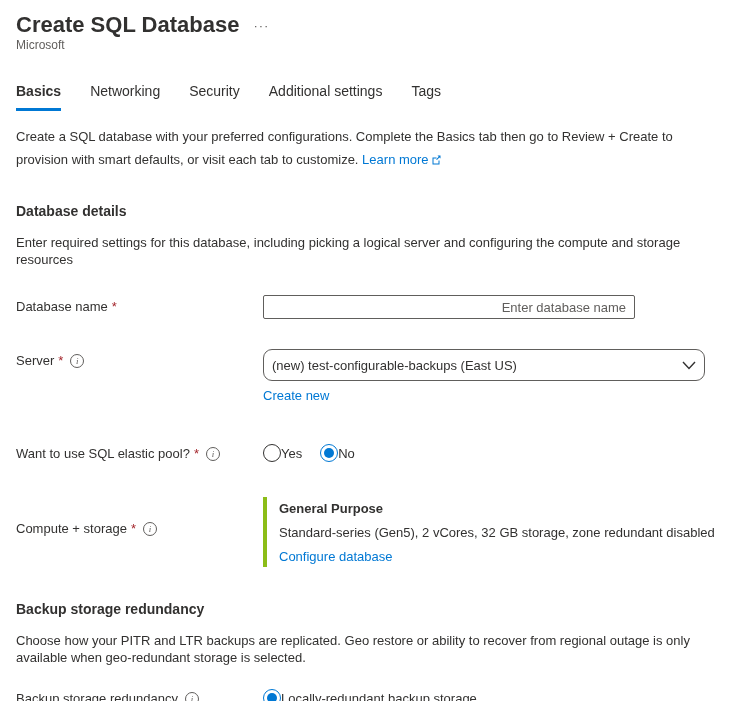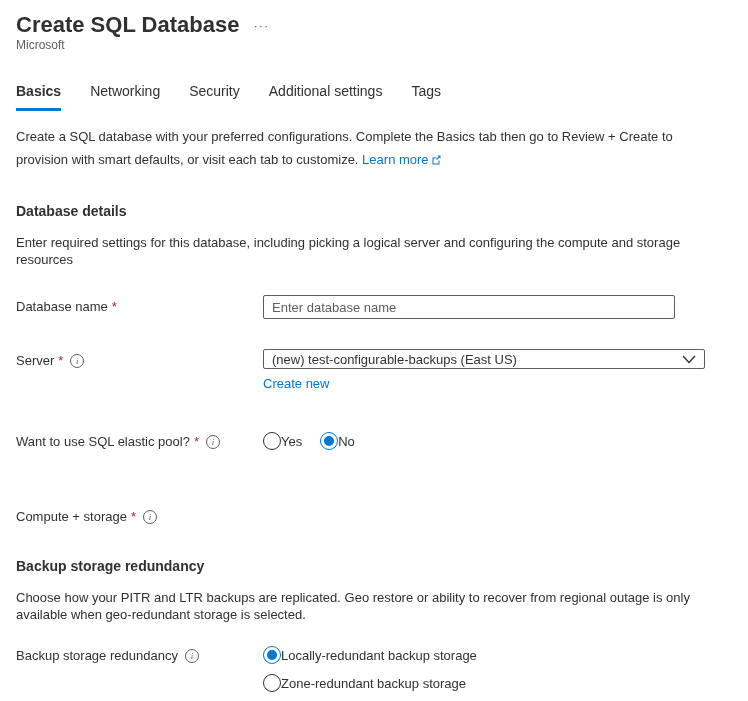--- a/index.html
+++ b/index.html
@@ -41,29 +41,29 @@
   .info-icon {
     display: inline-flex; align-items: center; justify-content: center;
     width: 14px; height: 14px; border: 1px solid #605e5c; border-radius: 50%;
     font-size: 9px; font-family: "Liberation Serif", serif; font-style: italic;
     color: #605e5c; margin-left: 7px; cursor: default; flex: 0 0 auto;
   }
   .field-col { flex: 1; }
 
   
   .text-input {
-    width: 412px; height: 24px; border: 1px solid #605e5c; border-radius: 2px;
+    width: 372px; height: 24px; border: 1px solid #605e5c; border-radius: 2px;
     font-size: 13px; padding: 0 8px; color: #323130; outline: none;
-    font-family: "Liberation Sans", sans-serif; background: #fff;
+    font-family: "Liberation Sans", sans-serif; background: #fff; text-align: right;
   }
   .text-input::placeholder { color: #605e5c; opacity: 1; }
 
   
   .dropdown {
-    width: 442px; height: 20px; border: 1px solid #605e5c; border-radius: 2px;
+    width: 442px; height: 32px; border: 1px solid #605e5c; border-radius: 9px;
     display: flex; align-items: center; justify-content: space-between;
     padding: 0 8px; font-size: 13px; cursor: pointer; background: #fff;
   }
   .chev { flex: 0 0 auto; margin-left: 8px; }
   .create-new { display: inline-block; font-size: 13px; margin-top: 7px; }
 
   
   .radio-row { display: flex; align-items: center; gap: 0; cursor: pointer; }
   .radio-row .opt-label { font-size: 13px; color: #323130; }
   .radio {
@@ -165,20 +165,27 @@
       </div>
     </div>
   </div>
 
   <div class="form-row" id="row-compute">
     <div class="label-col" style="align-self:flex-start;margin-top:20px;">
       <span>Compute + storage</span>
         <span class="req">*</span>
       <span class="info-icon">i</span>
     </div>
+    <div class="field-col">
+      <div class="tier-box">
+        <div class="tier-name">General Purpose</div>
+        <div class="tier-desc">Standard-series (Gen5), 2 vCores, 32 GB storage, zone redundant disabled</div>
+        <a class="link tier-link">Configure database</a>
+      </div>
+    </div>
   </div>
 
   <div class="section-heading" id="backup-heading">Backup storage redundancy</div>
   <div class="section-desc">Choose how your PITR and LTR backups are replicated. Geo restore or ability to recover from regional outage is only available when geo-redundant storage is selected.</div>
 
   <div class="form-row" id="row-backup">
     <div class="label-col" style="align-self:flex-start;">
       <span>Backup storage redundancy</span>
       <span class="info-icon">i</span>
     </div>

